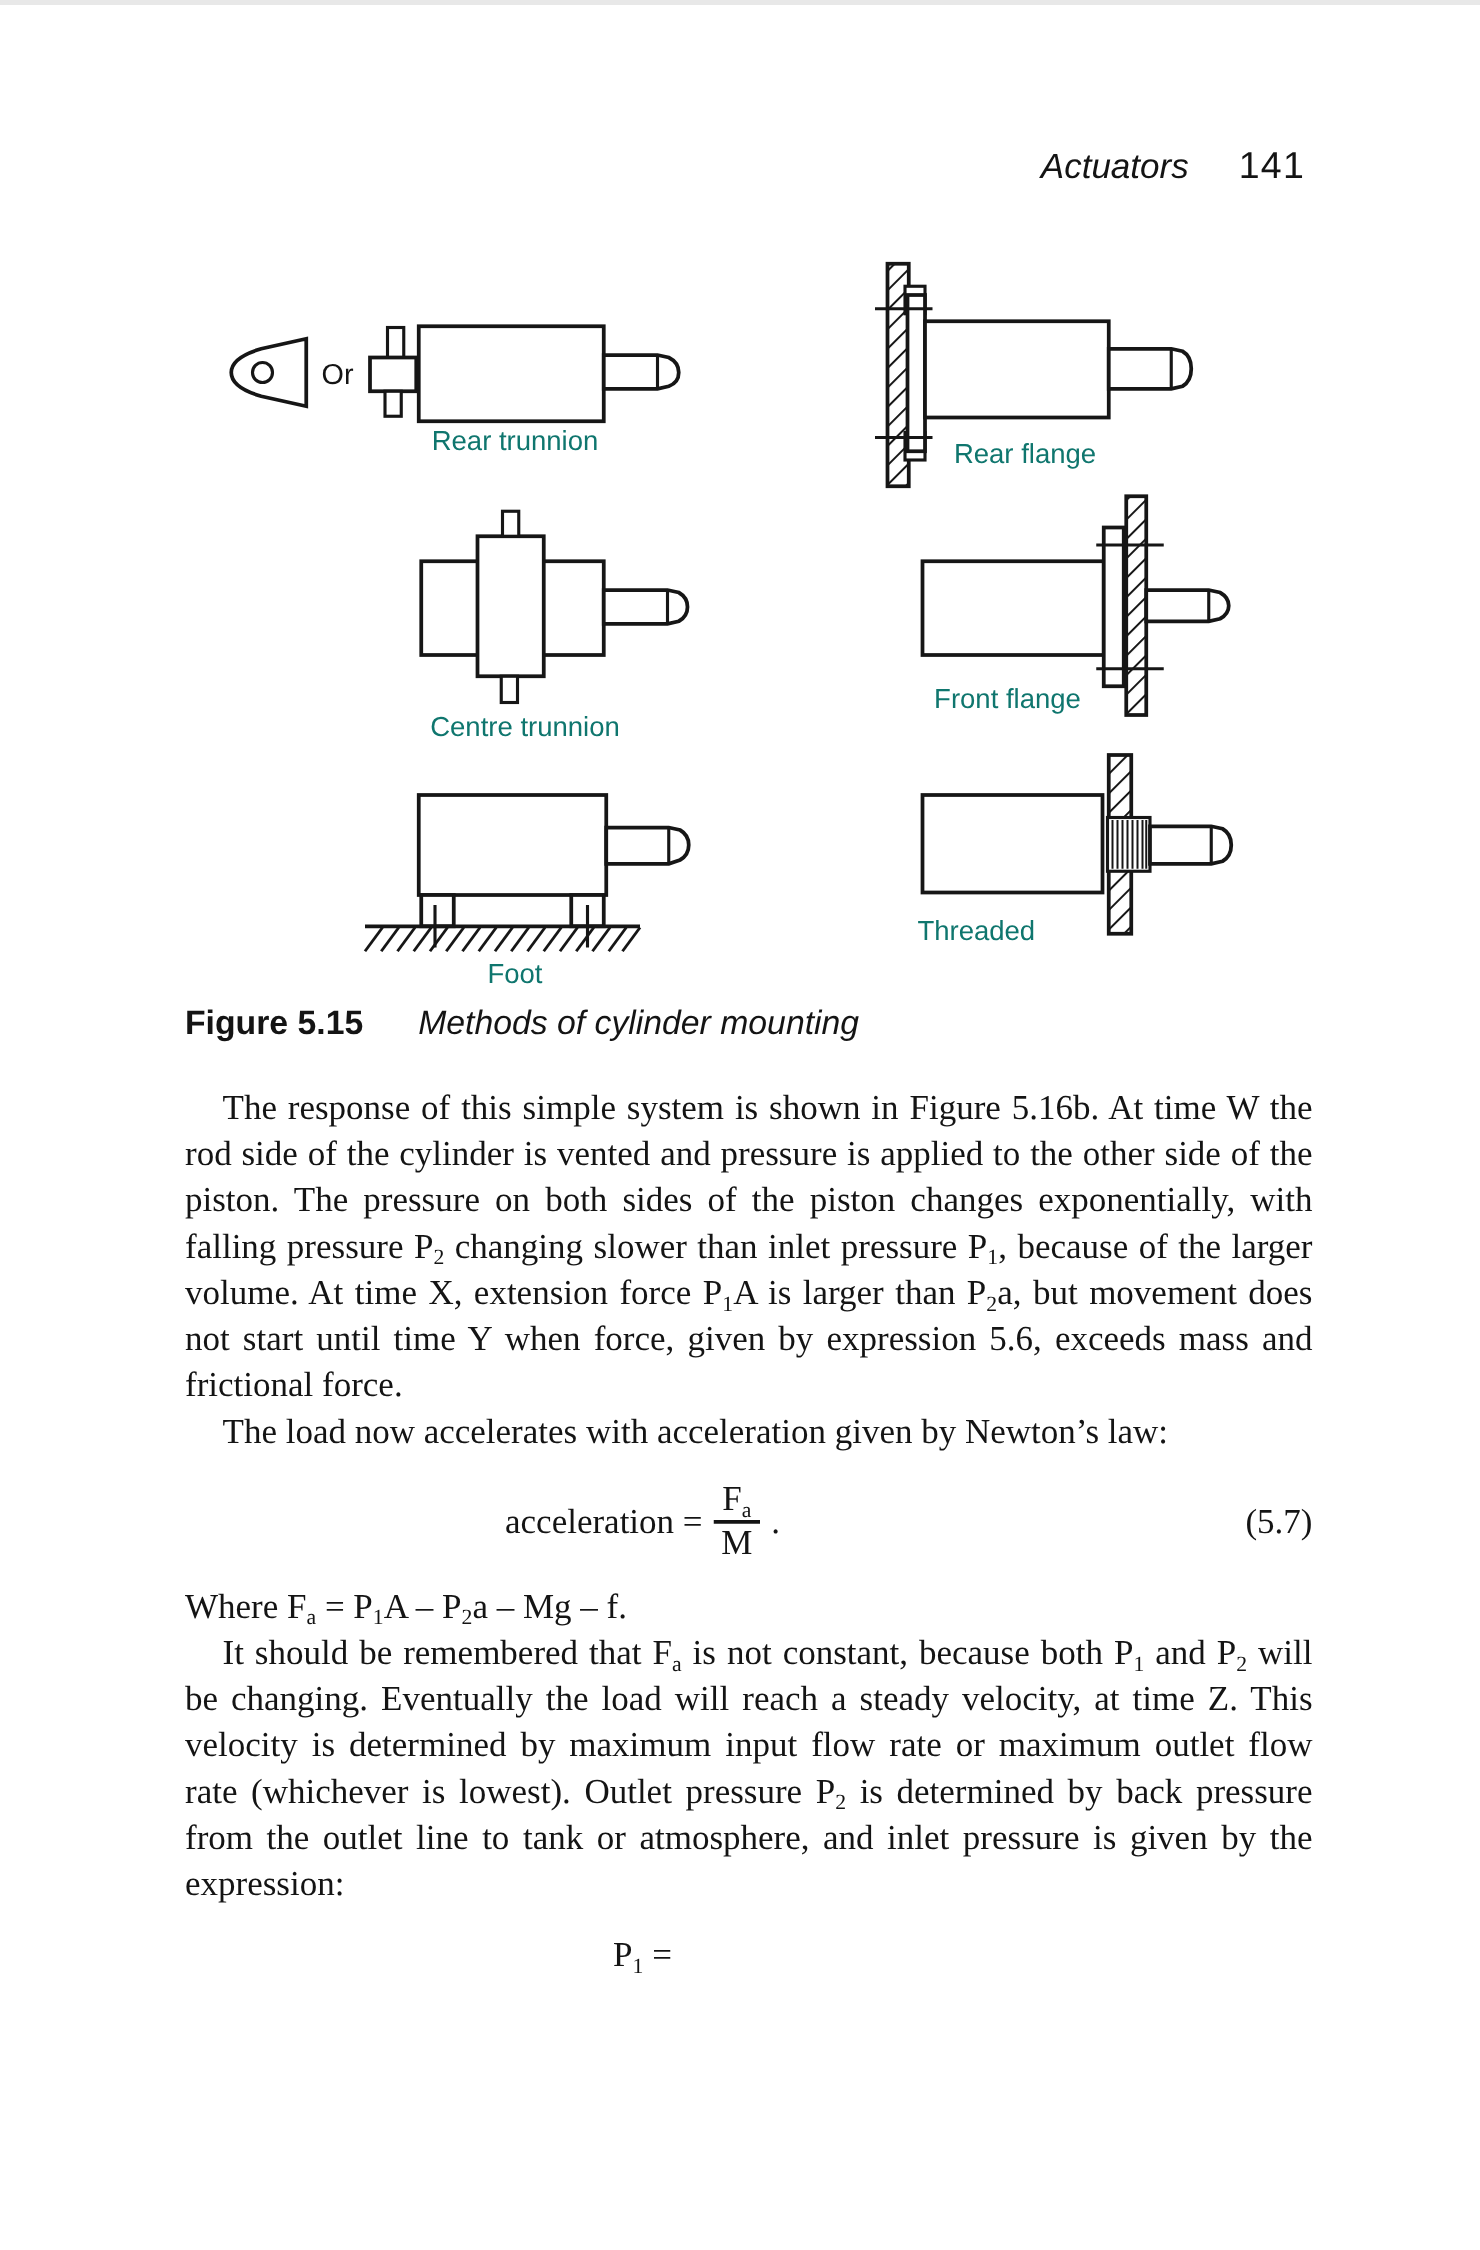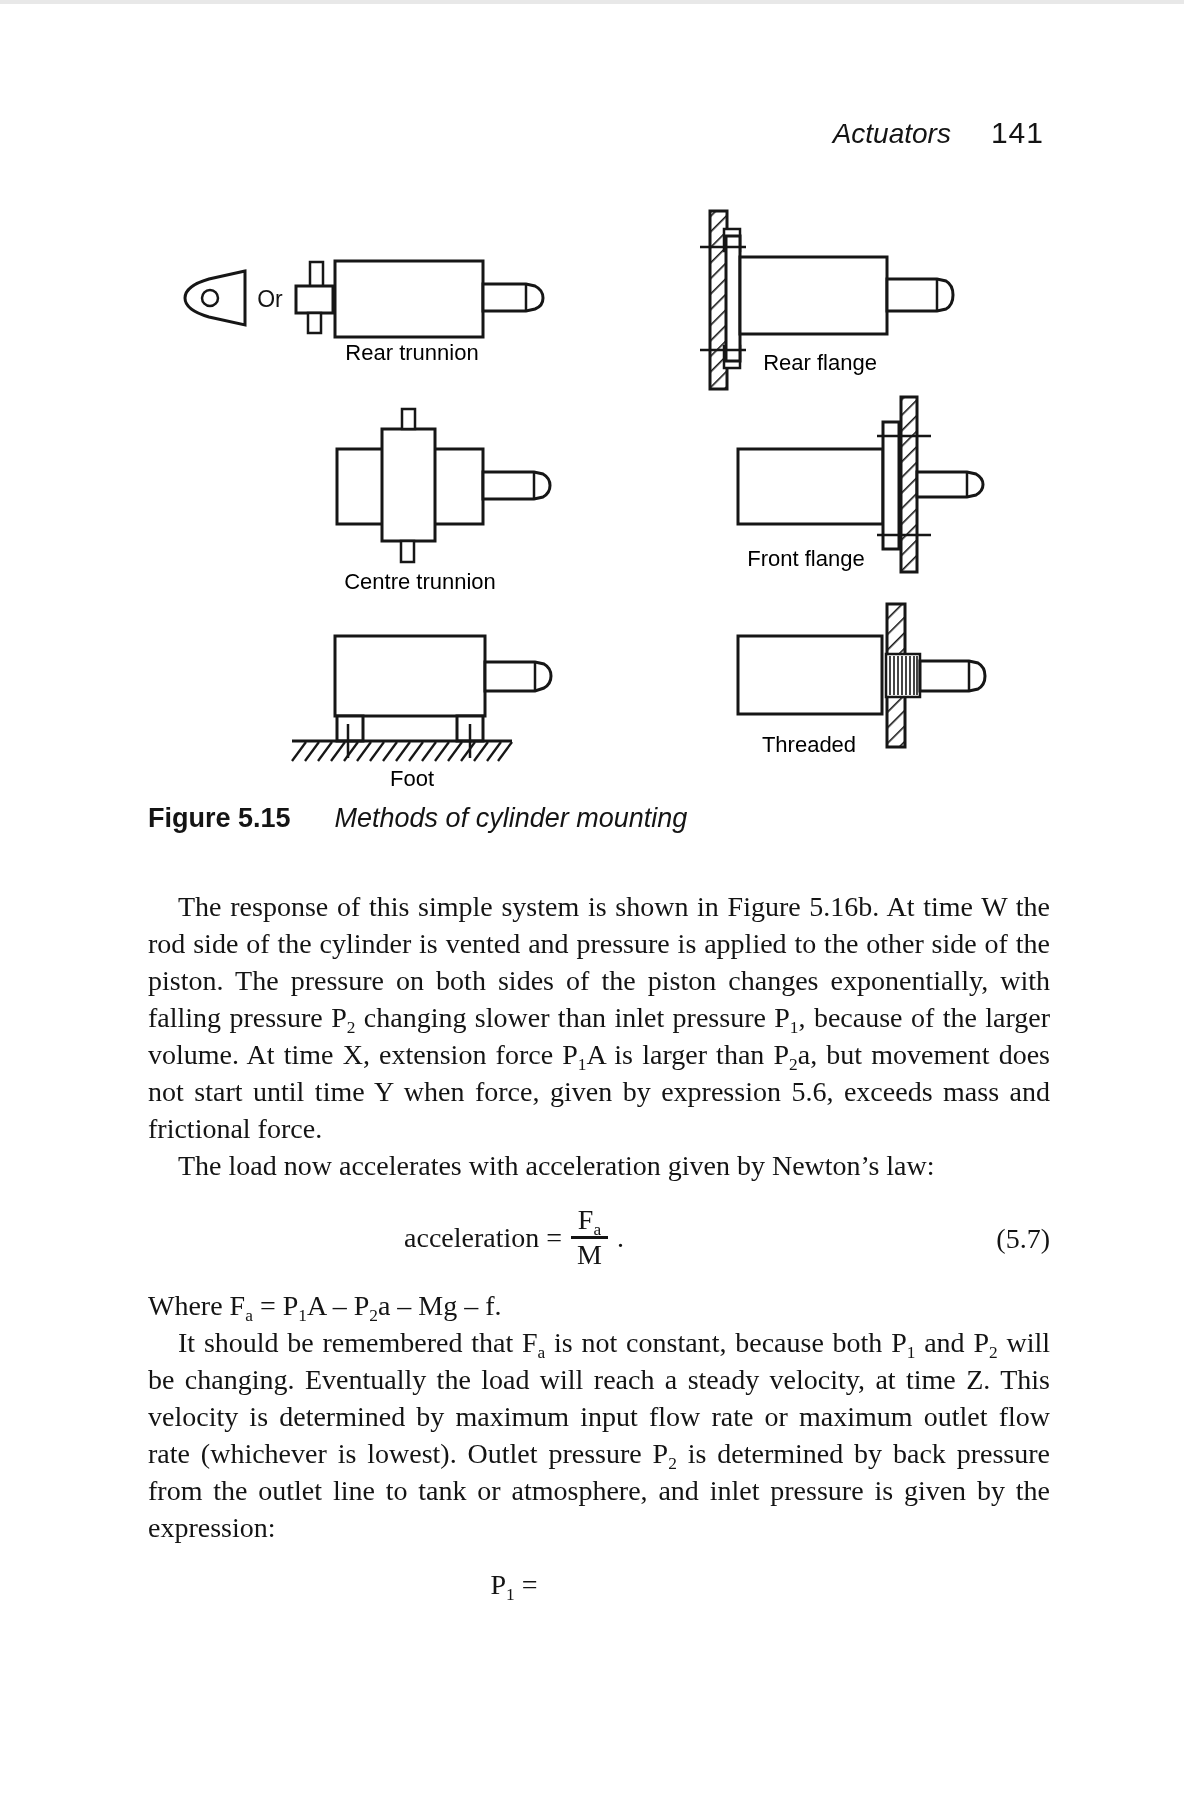--- a/index.html
+++ b/index.html
@@ -15,39 +15,39 @@
     font-family:"Liberation Sans",sans-serif;font-size:28px;
   }
   .header .running-title{font-style:italic;}
   .header .page-num{font-size:30px;letter-spacing:1px;}
 
   
   .fig{position:absolute;left:140px;top:170px;width:912px;height:630px;}
   .fig svg{position:absolute;overflow:visible;}
   .fig-label{
     position:absolute;font-family:"Liberation Sans",sans-serif;
-    font-size:22px;text-align:center;color:#000000;white-space:nowrap;
+    font-size:22px;text-align:center;color:#0f766e;white-space:nowrap;
   }
   .or-label{
     position:absolute;left:100px;top:112px;width:60px;text-align:center;
     font-family:"Liberation Sans",sans-serif;font-size:23px;
   }
 
   
   .caption{
     position:absolute;left:148px;top:799px;
     display:flex;align-items:baseline;gap:44px;
     font-family:"Liberation Sans",sans-serif;font-size:27px;
   }
   .caption .cap-num{font-weight:bold;}
   .caption .cap-text{font-style:italic;}
 
   
   .bodytext{
-    position:absolute;left:148px;top:884px;width:902px;
+    position:absolute;left:148px;top:864px;width:902px;
     font-size:28px;line-height:37px;text-align:justify;
   }
   .para{margin:0;}
   .indent{text-indent:30px;}
   .sub{font-size:0.62em;vertical-align:-0.32em;line-height:0;}
 
   
   .equation{position:relative;margin:20px 0 16px 0;padding-right:170px;text-align:center;}
   .eq-inner{display:inline-flex;align-items:center;line-height:1.15;}
   .frac{display:inline-flex;flex-direction:column;align-items:center;margin:0 9px;}
@@ -182,21 +182,21 @@
             <line x1="167" y1="57" x2="167" y2="96"></line>
           <line x1="171" y1="57" x2="171" y2="96"></line>
             <line x1="175" y1="57" x2="175" y2="96"></line>
           <line x1="179" y1="57" x2="179" y2="96"></line>
             <line x1="182" y1="57" x2="182" y2="96"></line>
         </g>
         <path d="M185,62 H234 L243,64 Q250,68 250,77 Q250,86 243,90 L234,92 H185 Z" fill="#ffffff"></path>
         <line x1="234" y1="62" x2="234" y2="92" stroke-width="2.5"></line>
       </g>
     </svg>
-    <div class="fig-label" style="left:589px;top:558px;width:160px">Threaded</div>
+    <div class="fig-label" style="left:561px;top:558px;width:160px">Threaded</div>
   </div>
 
   <div class="caption">
     <span class="cap-num">Figure 5.15</span>
     <span class="cap-text">Methods of cylinder mounting</span>
   </div>
 
   <div class="bodytext">
     <p class="para indent">The response of this simple system is shown in Figure 5.16b. At time W the rod side of the cylinder is vented and pressure is applied to the other side of the piston. The pressure on both sides of the piston changes exponentially, with falling pressure P<span class="sub">2</span> changing slower than inlet pressure P<span class="sub">1</span>, because of the larger volume. At time X, extension force P<span class="sub">1</span>A is larger than P<span class="sub">2</span>a, but movement does not start until time Y when force, given by expression 5.6, exceeds mass and frictional force.</p>
     <p class="para indent">The load now accelerates with acceleration given by Newton’s law:</p>

